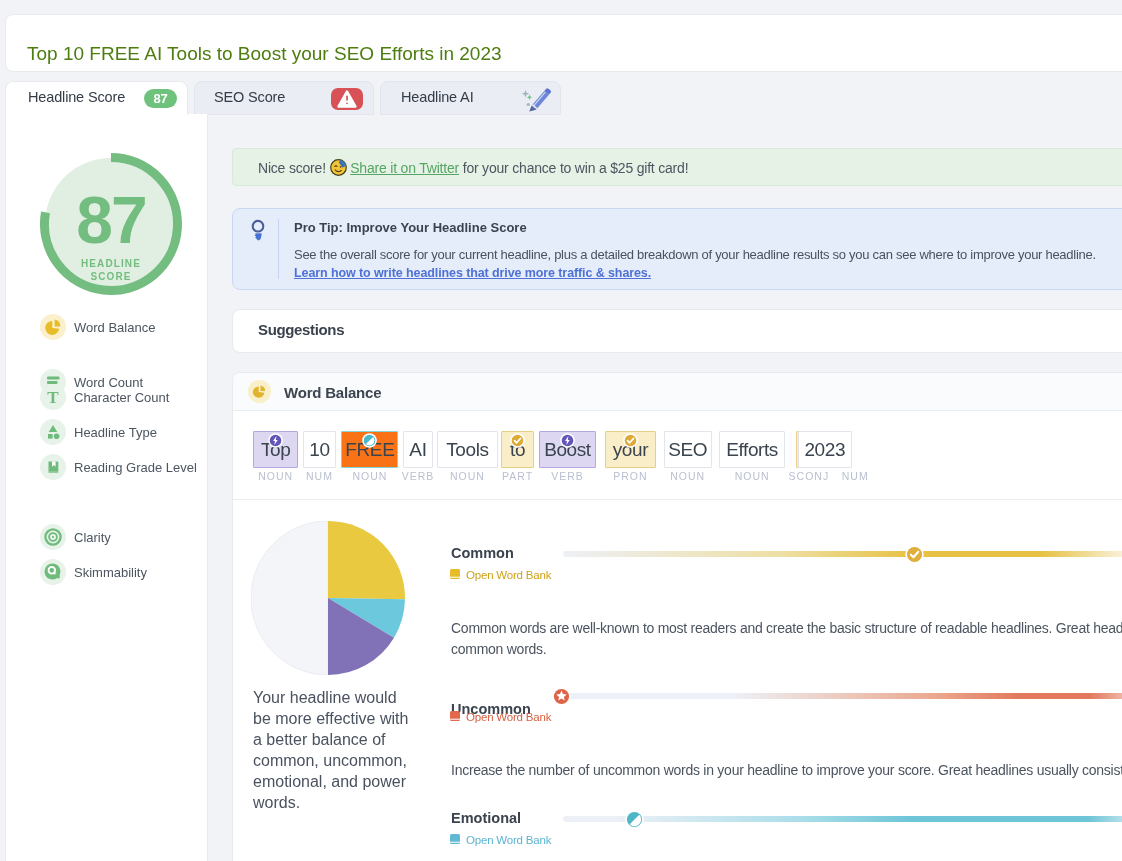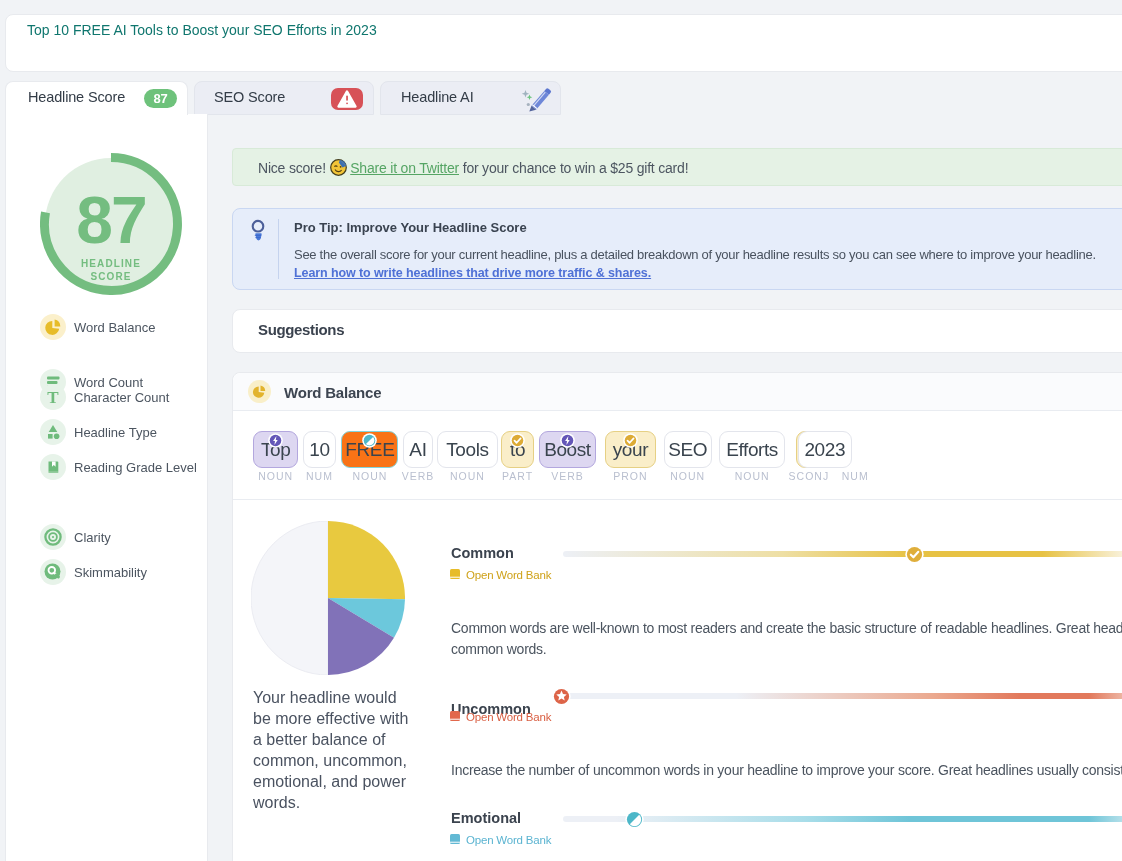--- a/index.html
+++ b/index.html
@@ -3,21 +3,21 @@
 <meta charset="utf-8">
 <style>
   * { margin:0; padding:0; box-sizing:border-box; }
   html,body { width:1122px; height:861px; overflow:hidden; }
   body { font-family:"Liberation Sans", sans-serif; background:#f1f3f6; position:relative; }
   .abs { position:absolute; }
   .panel { background:#fff; border:1px solid #e8eaee; border-radius:8px; }
 
   
   #hbox { left:5px; top:14px; width:1335px; height:58px; }
-  #hbox span { position:absolute; left:21px; top:7px; font-size:14px; color:#0f766e; }
+  #hbox span { position:absolute; left:21px; top:28px; font-size:19px; color:#4d7c0f; }
 
   
   .tab { top:81px; height:34px; border-radius:8px 8px 0 0; font-size:14.5px; letter-spacing:-0.15px; color:#333c47; }
   #tab1 { left:5px; width:183px; background:#fff; border:1px solid #e8eaee; border-bottom:none; z-index:3; }
   #tab2 { left:194px; width:180px; background:#ebedf4; border:1px solid #e2e5ec; }
   #tab3 { left:380px; width:181px; background:#ebedf4; border:1px solid #e2e5ec; }
   .tab .lbl { position:absolute; top:7px; }
   #b87 { position:absolute; left:138px; top:7px; width:33px; height:19px; border-radius:9.5px; background:#6ec27b; color:#fff; font-size:13px; font-weight:bold; text-align:center; line-height:19px; }
   #bwarn { position:absolute; left:136px; top:5.5px; width:32px; height:22px; border-radius:7px; background:#d75157; }
 
@@ -40,21 +40,21 @@
   #pt2 { position:absolute; left:61px; top:38px; font-size:13px; letter-spacing:-0.28px; color:#49525f; }
   #pt3 { position:absolute; left:61px; top:57px; font-size:12.5px; letter-spacing:-0.1px; font-weight:bold; color:#4f71d6; text-decoration:underline; }
   #sugg { left:232px; top:309px; width:1108px; height:44px; }
   #sugg span { position:absolute; left:25px; top:11px; font-size:15px; letter-spacing:-0.35px; font-weight:bold; color:#3a424e; }
 
   
   #wb { left:232px; top:372px; width:1108px; height:560px; }
   #wbhead { position:absolute; left:0; top:0; width:100%; height:38px; border-bottom:1px solid #e9ecf1; background:#fafbfd; border-radius:8px 8px 0 0; }
   #wbhead .tt { position:absolute; left:51px; top:11px; font-size:15px; letter-spacing:-0.2px; font-weight:bold; color:#3d4551; }
   #tokens { position:absolute; left:0; top:46px; width:100%; height:80px; }
-  .chip { position:absolute; top:12px; height:37px; border:1px solid #e3e5ec; background:#fff; border-radius:9px; text-align:center; font-size:19px; color:#3a444e; line-height:35px; letter-spacing:-0.4px; }
+  .chip { position:absolute; top:12px; height:37px; border:1px solid #e3e5ec; background:#fff; border-radius:1px; text-align:center; font-size:19px; color:#3a444e; line-height:35px; letter-spacing:-0.4px; }
   .chip.purple { background:#ddd7f1; border-color:#b3a7de; }
   .chip.cyan { background:#f97316; border-color:#83d4dd; }
   .chip.yellow { background:#faeec9; border-color:#e6d084; }
   .pos { position:absolute; top:51px; font-size:10.5px; color:#b9bfcf; letter-spacing:1px; text-align:center; }
   .badge { position:absolute; top:-8px; width:15px; height:15px; }
   #tokdiv { position:absolute; left:0; top:126px; width:100%; height:1px; background:#e9ecf1; }
 
   
   #pietxt { position:absolute; left:20px; top:314px; width:162px; font-size:16px; line-height:21px; color:#4a5260; }
 

